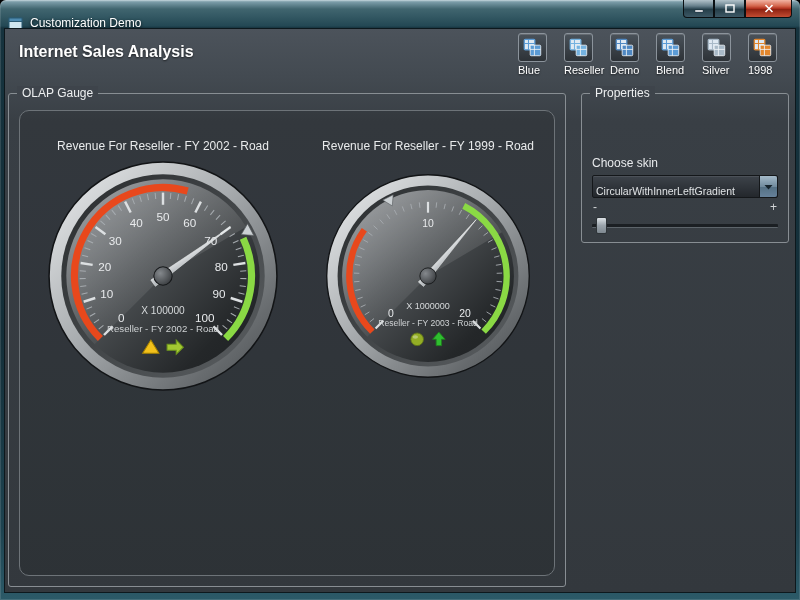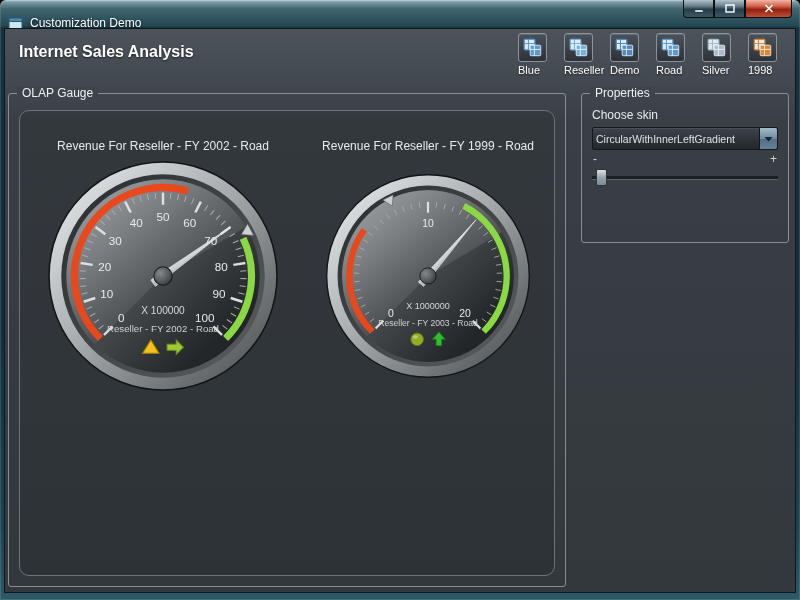--- a/index.html
+++ b/index.html
@@ -39,23 +39,23 @@
   .props-group{left:576px;top:64px;width:206px;height:148px;}
   .inner-panel{position:absolute;left:10px;right:10px;top:16px;bottom:10px;border:1px solid #6d7378;
     border-radius:10px;background:rgba(0,0,0,.10);display:flex;align-items:flex-start;padding-top:24px;box-sizing:border-box;}
   .gauge-col{display:flex;flex-direction:column;align-items:center;}
   .gauge-col.left{width:286px;}
   .gauge-col.right{width:244px;}
   .gauge-title{font-size:12px;color:#e8eaeb;margin:4px 0 6px 0;}
   .gauge-col.right svg{margin-top:13px;}
   svg text{font-family:"Liberation Sans", sans-serif;}
   .props-content{position:absolute;left:10px;right:10px;top:14px;}
-  .field-label{font-size:12px;color:#e8eaec;margin-bottom:5px;}
+  .field-label{font-size:12px;color:#e8eaec;margin-bottom:5px;margin-top:48px;}
   .select-box{position:relative;height:21px;border:1px solid #14171a;border-radius:2px;
-    background:linear-gradient(180deg,#3d434a,#23272c);display:flex;align-items:center;cursor:pointer;
+    background:linear-gradient(180deg,#3d434a,#23272c);display:flex;align-items:flex-end;cursor:pointer;
     box-shadow:inset 0 1px 0 rgba(255,255,255,.08);}
   .select-box .value{font-size:10.5px;color:#dfe2e4;padding:0 3px;white-space:nowrap;overflow:hidden;
     text-overflow:ellipsis;flex:1;}
   .select-box .arrow-btn{width:17px;height:100%;border-left:1px solid #14171a;display:flex;align-items:center;
     justify-content:center;background:linear-gradient(180deg,#a4bac9 0%,#718b9e 50%,#547084 52%,#66819a 100%);border-radius:0 2px 2px 0;}
   .gauge-radius{margin-top:14px;}
   .minmax-row{display:flex;justify-content:space-between;font-size:12px;color:#d2d5d7;margin-top:2px;padding:0 1px;}
   .slider{position:relative;height:17px;margin-top:2px;cursor:pointer;}
   .slider .track{position:absolute;left:0;right:0;top:8px;height:3px;background:#1b1f23;
     border-bottom:1px solid #5d646a;border-radius:1px;}
@@ -134,21 +134,21 @@
 
         <div class="skin-btn">
           <div class="icon-box">
             <svg class="skin-icon" width="19" height="19" viewBox="0 0 18 18">
               <rect class="w1" x="1.2" y="1.2" width="10" height="10" rx="1" style="stroke: rgb(91, 155, 213);"></rect>
               <path class="grid" d="M1.2 5.2 h10 M5.2 1.2 v10" style="stroke: rgb(91, 155, 213);"></path>
               <rect class="w2" x="6.8" y="6.8" width="10" height="10" rx="1" style="fill: rgb(91, 155, 213);"></rect>
               <path class="grid2" d="M6.8 10.8 h10 M10.8 6.8 v10" stroke="#f0f4f8" stroke-width="0.8" fill="none"></path>
             </svg>
           </div>
-          <div class="lbl">Road</div>
+          <div class="lbl">Blend</div>
         </div>
 
         <div class="skin-btn">
           <div class="icon-box">
             <svg class="skin-icon" width="19" height="19" viewBox="0 0 18 18">
               <rect class="w1" x="1.2" y="1.2" width="10" height="10" rx="1" style="stroke: rgb(169, 186, 200);"></rect>
               <path class="grid" d="M1.2 5.2 h10 M5.2 1.2 v10" style="stroke: rgb(169, 186, 200);"></path>
               <rect class="w2" x="6.8" y="6.8" width="10" height="10" rx="1" style="fill: rgb(169, 186, 200);"></rect>
               <path class="grid2" d="M6.8 10.8 h10 M10.8 6.8 v10" stroke="#f0f4f8" stroke-width="0.8" fill="none"></path>
             </svg>

